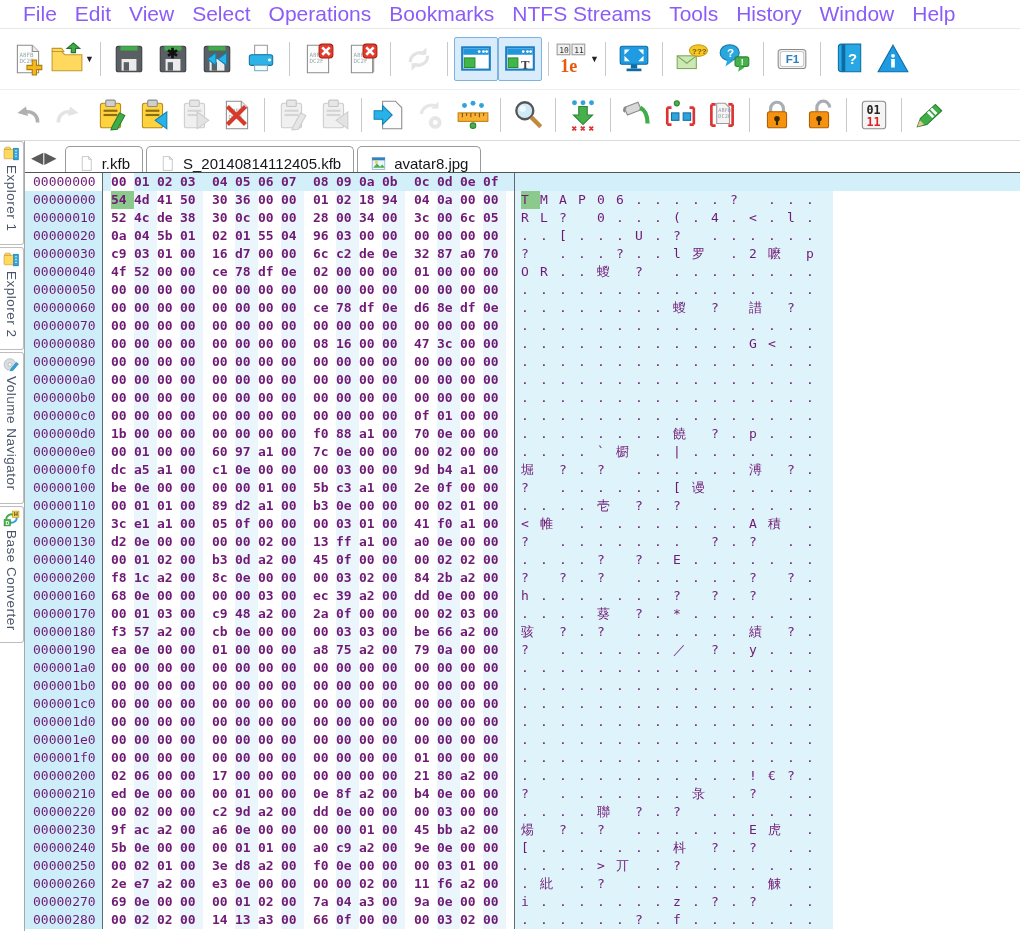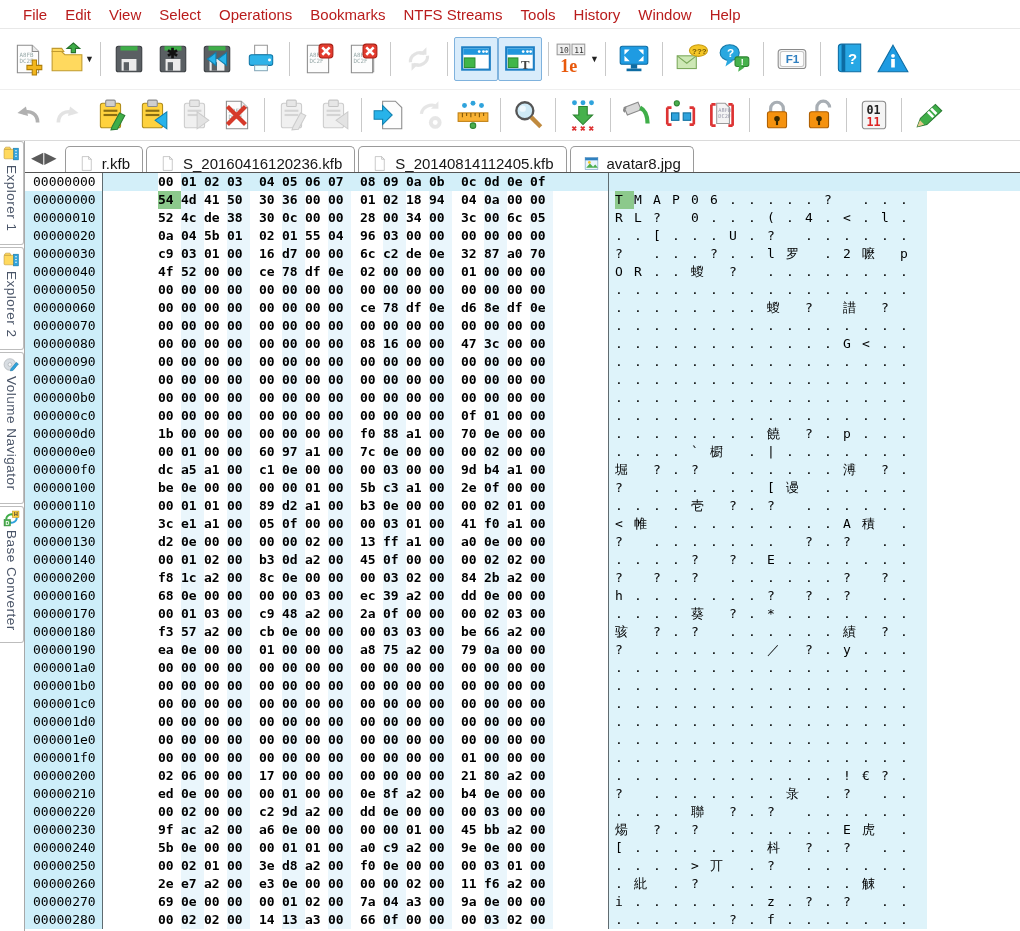--- a/index.html
+++ b/index.html
@@ -1,38 +1,38 @@
 <!DOCTYPE html>
 <html><head>
 <meta charset="utf-8">
 <style>
   html,body{margin:0;padding:0;}
   body{width:1020px;height:931px;overflow:hidden;background:#fff;font-family:"Liberation Sans",sans-serif;}
   #menubar{height:28px;display:flex;align-items:center;padding-left:14px;border-bottom:1px solid #e8e8e8;background:#fff;}
-  .menu-item{padding:0 9px;font-size:15px;color:#b91c1c;cursor:default;white-space:nowrap;}
+  .menu-item{padding:0 9px;font-size:21px;color:#8b5cf6;cursor:default;white-space:nowrap;}
   #toolbar1{height:60px;display:flex;align-items:center;padding-left:6px;border-bottom:1px solid #efefef;background:#fff;}
   #toolbar2{height:50px;display:flex;align-items:center;padding-left:6px;border-bottom:1px solid #dadada;background:#fff;}
   .tbtn{width:44px;height:44px;display:flex;align-items:center;justify-content:center;flex:0 0 auto;}
   #toolbar2 .tbtn{width:42px;height:40px;}
   .tbtn.act{background:#d9ecfb;border:1px solid #7fb2dd;border-radius:2px;width:42px;height:42px;}
   .tbtn.dis{opacity:.5;filter:grayscale(1);}
   .caret{font-size:9px;color:#222;margin-left:1px;}
   .tsep{width:1px;height:34px;background:#c9c9c9;margin:0 6px;flex:0 0 auto;}
   #main{display:flex;height:792px;}
   #sidebar{width:24px;border-right:1px solid #a8a8a8;display:flex;flex-direction:column;background:#fff;}
   .side-tab{display:flex;flex-direction:column;align-items:center;padding:3px 0 12px;border:1px solid #bdbdbd;border-left:none;border-radius:0 3px 3px 0;margin-bottom:2px;background:#fff;}
   .side-label{writing-mode:vertical-lr;font-size:13.5px;color:#4a5568;margin-top:3px;letter-spacing:.5px;white-space:nowrap;}
   #content{flex:1;display:flex;flex-direction:column;}
   #tabbar{height:31px;display:flex;align-items:flex-end;border-bottom:1px solid #555;background:#fff;padding-left:2px;}
   .tab-nav{display:flex;align-items:center;height:26px;margin:0 8px 2px 4px;font-size:16px;color:#5a5a5a;gap:1px;}
   .tab{display:flex;align-items:flex-end;gap:7px;height:25px;padding:0 12px;border:1px solid #9a9a9a;border-bottom:none;border-radius:5px 5px 0 0;margin-right:3px;font-size:15px;color:#151515;background:#fff;white-space:nowrap;}
   .tab.active{height:28px;font-size:16px;padding:0 13px;}
   .tab-close{font-size:16px;font-weight:bold;margin-left:12px;color:#111;}
   #hexwrap{flex:1;background:#fff;overflow:hidden;}
-  .hrow{height:18px;display:flex;font:13px/18px "DejaVu Sans Mono",monospace;color:#000000;gap:47px;}
+  .hrow{height:18px;display:flex;font:13px/18px "DejaVu Sans Mono",monospace;color:#701a75;}
   .oc{width:69px;background:#cdeef9;padding-left:8px;border-right:1px solid #5f6b70;flex:0 0 auto;}
   .bc{width:403px;display:flex;padding-left:8px;flex:0 0 auto;font-weight:bold;}
   .byte{width:23px;flex:0 0 auto;}
   .byte.st{background:#eaf6fc;}
   .byte.g{margin-right:9px;}
   .byte.sel{background:#8cc98c;}
   .tc{width:312px;background:#def3fa;border-left:1px solid #5f6b70;display:flex;padding-left:6px;flex:0 0 auto;}
   .tch{width:19px;flex:0 0 auto;white-space:pre;overflow:visible;}
   .tch.wide{width:38px;}
   .tch.sel{background:#8cc98c;}
@@ -456,27 +456,20 @@
             <path d="M8 3h12l5 5v21H8z" fill="#fff" stroke="#9a9a9a"></path>
             <path d="M20 3v5h5" fill="none" stroke="#9a9a9a"></path>
           </svg>
           <span>r.kfb</span>
         </div>
         <div class="tab">
           <svg width="17" height="17" viewBox="0 0 32 32">
             <path d="M8 3h12l5 5v21H8z" fill="#fff" stroke="#9a9a9a"></path>
             <path d="M20 3v5h5" fill="none" stroke="#9a9a9a"></path>
           </svg>
-          <span>S_20160416120236.kfb</span>
-        </div>
-        <div class="tab">
-          <svg width="17" height="17" viewBox="0 0 32 32">
-            <path d="M8 3h12l5 5v21H8z" fill="#fff" stroke="#9a9a9a"></path>
-            <path d="M20 3v5h5" fill="none" stroke="#9a9a9a"></path>
-          </svg>
           <span>S_20140814112405.kfb</span>
         </div>
         <div class="tab">
           <svg width="17" height="17" viewBox="0 0 32 32">
             <rect x="4" y="5" width="24" height="22" fill="#eaf4fb" stroke="#5b8db8"></rect>
             <rect x="4" y="5" width="24" height="5" fill="#2f81c0"></rect>
             <circle cx="12" cy="14" r="2.6" fill="#f5c727"></circle>
             <path d="M6 24l7-8 6 6 4-4 5 6z" fill="#4cae4f"></path>
           </svg>
           <span>avatar8.jpg</span>

